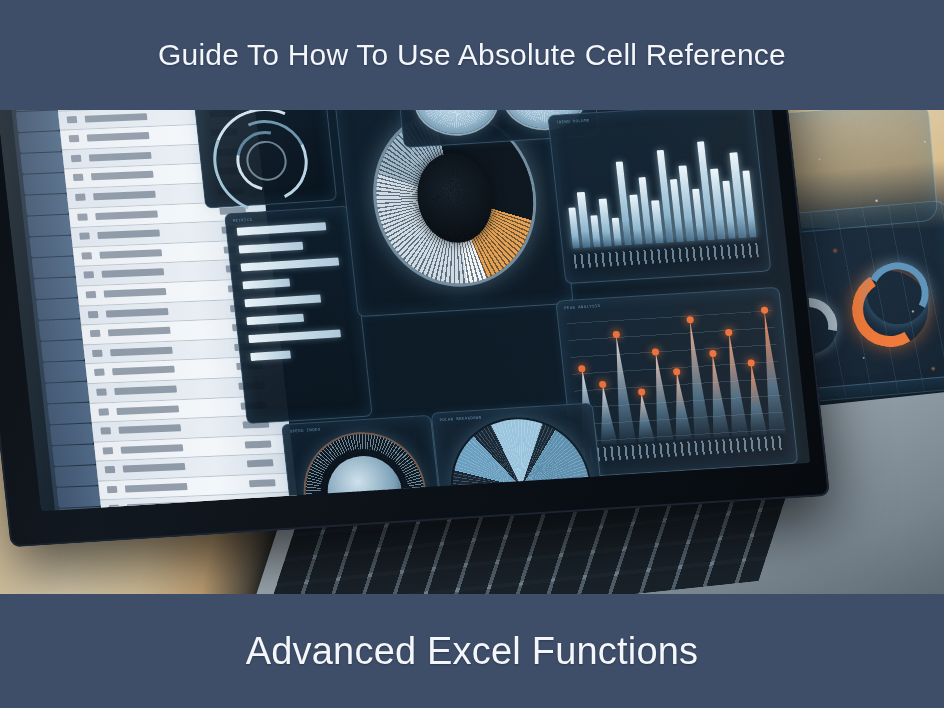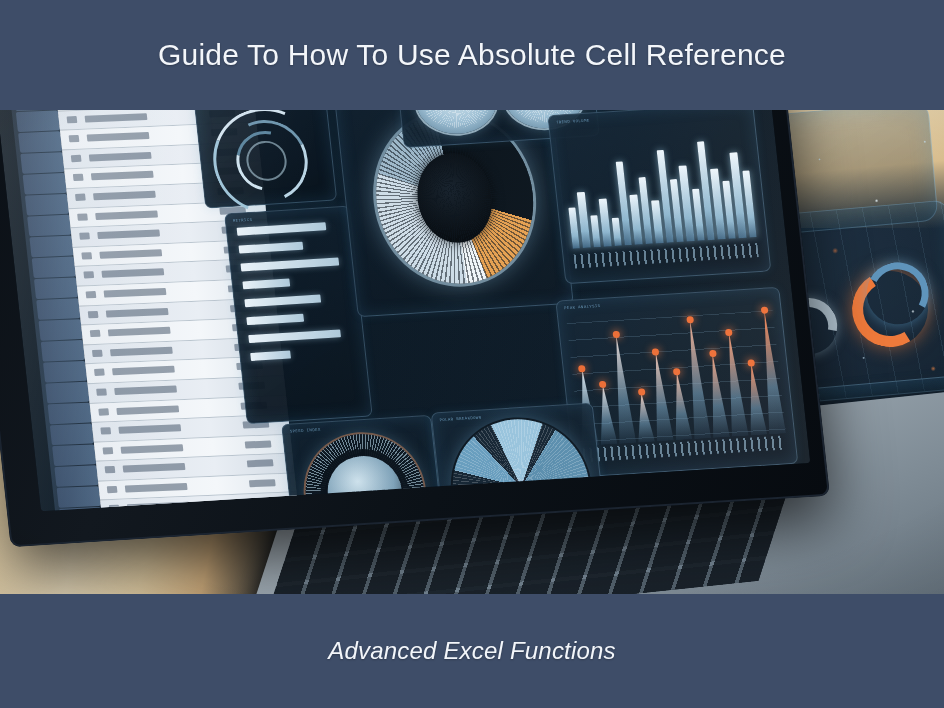--- a/index.html
+++ b/index.html
@@ -9,21 +9,21 @@
   #page { position:relative; width:944px; height:708px; background:#3e4d68; }
 
   
   .banner { position:absolute; left:0; width:944px; display:flex;
             align-items:center; justify-content:center; background:#3e4d68; z-index:40; }
   #top-banner { top:0; height:110px; }
   #bottom-banner { top:594px; height:114px; }
   .banner-title { color:#f3f6fa; letter-spacing:.2px; text-align:center;
                   font-weight:400; white-space:nowrap; text-shadow:0 1px 2px rgba(0,0,0,.25); }
   #top-title { font-size:30px; }
-  #bottom-title { font-size:24px;font-style:italic; }
+  #bottom-title { font-size:38px; }
 
   
   #photo { position:absolute; left:0; top:108px; width:944px; height:490px; overflow:hidden;
            background:
              radial-gradient(900px 520px at 78% 38%, #223243 0%, #16222e 45%, #0d161f 100%); }
 
   
   .desk { position:absolute; inset:0;
           background:linear-gradient(102deg,
             #c9a978 0%, #e8d5ae 9%, #f0e2c2 16%, #e3cfa6 23%, #c9a87a 29%,

